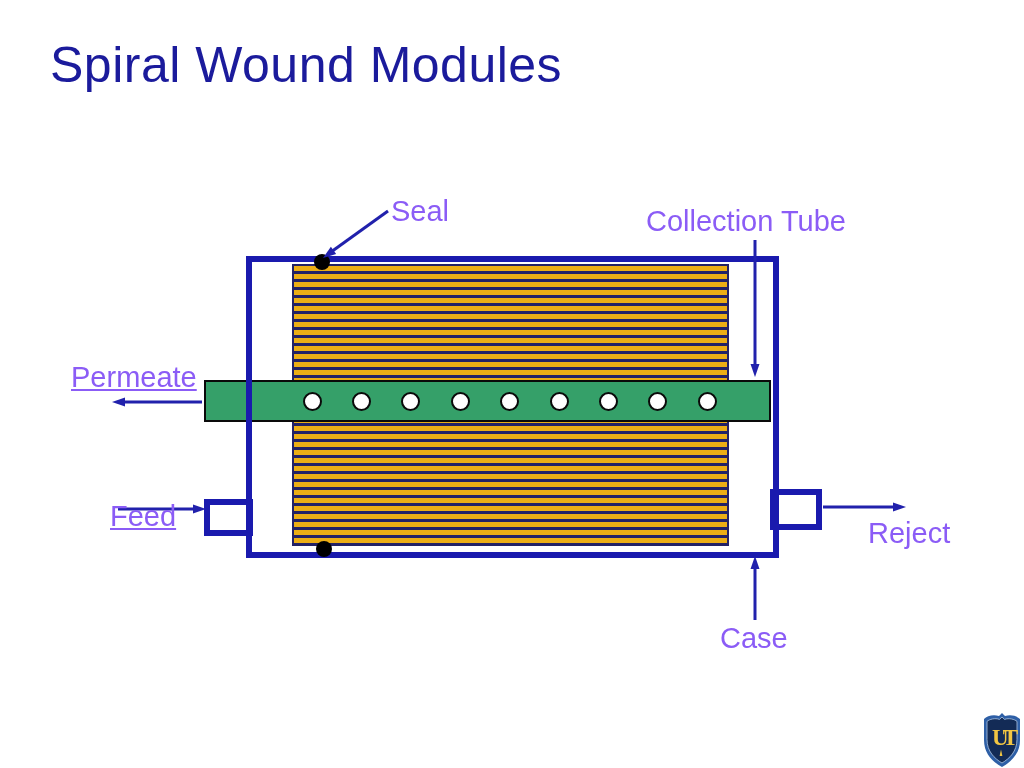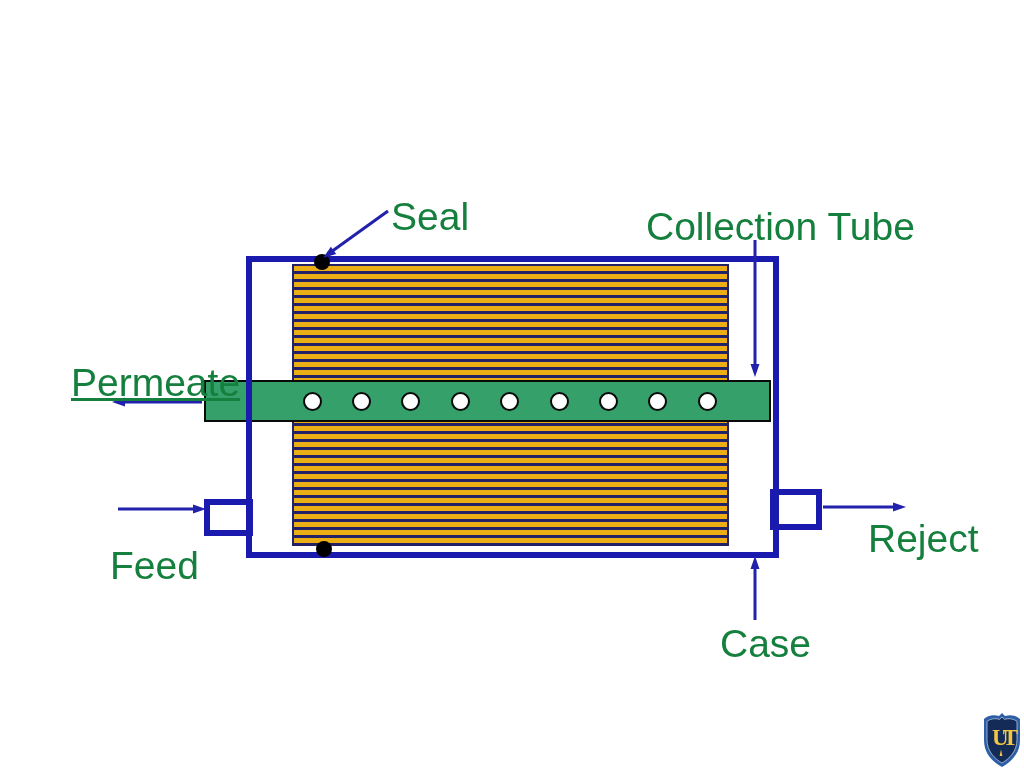--- a/index.html
+++ b/index.html
@@ -71,38 +71,39 @@
     width: 16px; height: 16px;
     border-radius: 50%;
     background: #000000;
   }
   #seal-dot-top    { left: 314px; top: 254px; }
   #seal-dot-bottom { left: 316px; top: 541px; }
 
   #arrow-layer { left: 0; top: 0; width: 1024px; height: 768px; pointer-events: none; }
 
   .diagram-label {
-    font-size: 39px;
-    color: #15803d;
+    font-size: 29px;
+    color: #8b5cf6;
     white-space: nowrap;
   }
   #seal-label            { left: 391px; top: 195px; }
   #collection-tube-label { left: 646px; top: 205px; }
   #permeate-label        { left: 71px;  top: 361px; text-decoration: underline; }
-  #feed-label            { left: 110px; top: 544px; }
+  #feed-label            { left: 110px; top: 500px; text-decoration: underline; }
   #reject-label          { left: 826px; top: 517px; margin-left: 42px; }
   #case-label            { left: 720px; top: 622px; text-align: center; }
 
   #ut-logo { left: 982px; top: 712px; width: 40px; height: 56px; }
 </style>
 </head>
 <body>
 
 <div id="slide">
 
+  <div id="slide-title" class="abs">Spiral Wound Modules</div>
 
   <div>
 
     <div id="membrane-stripes" class="abs"></div>
 
     <div id="collection-tube-bar" class="abs"></div>
 
     <div id="holes" class="abs" style="left:0;top:0;width:1024px;height:768px;">
         <span class="hole" style="left: 302.5px; top: 391.5px;"></span>
         <span class="hole" style="left: 351.9px; top: 391.5px;"></span>

